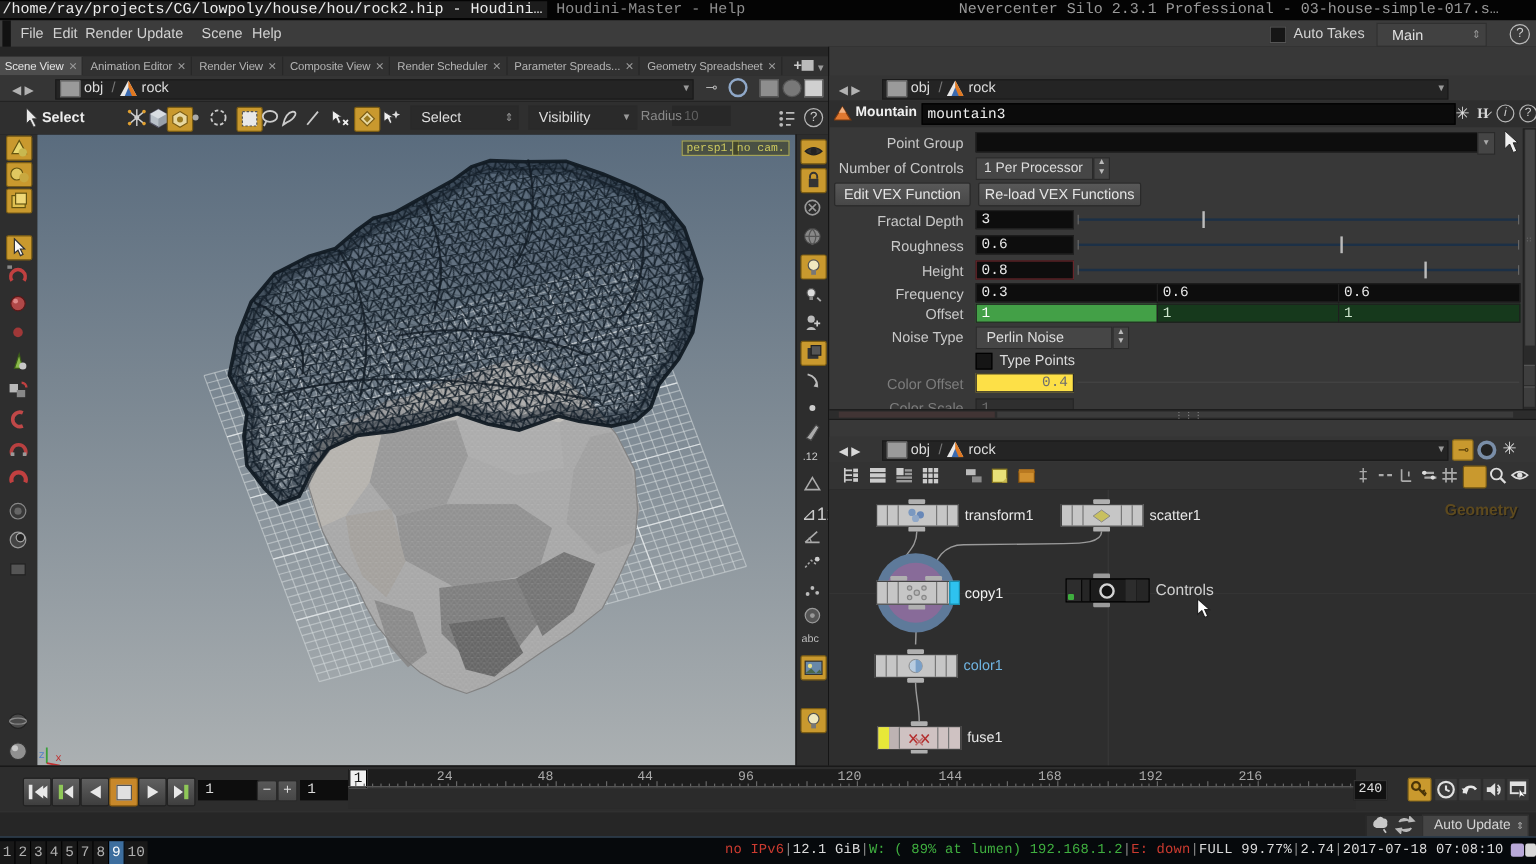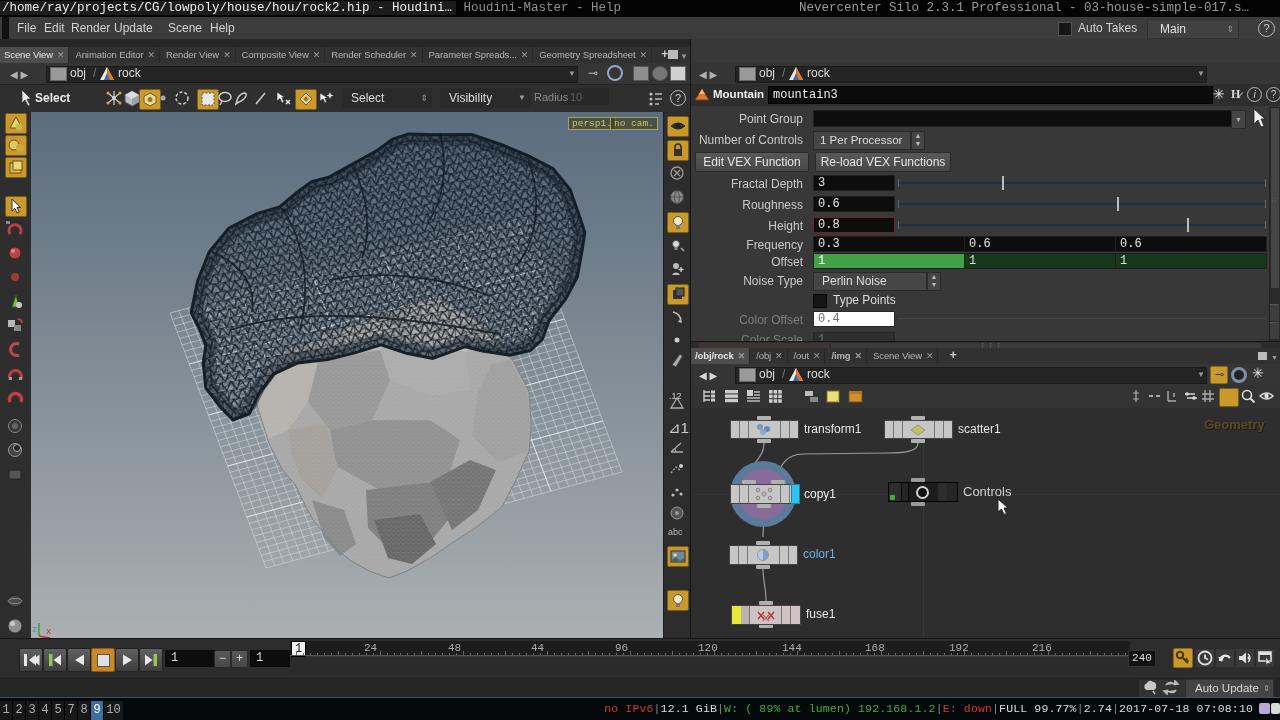--- a/index.html
+++ b/index.html
@@ -399,21 +399,21 @@
         <svg width="18" height="17" style="position:absolute;left:1px;top:1px;">
           <circle cx="9" cy="9" r="2.5" fill="#ccc"></circle>
         </svg>
       </div>
       <div class="abs" style="left:3px;top:238px;width:20px;height:19px;border-radius:2px;">
         <svg width="18" height="17" style="position:absolute;left:1px;top:1px;">
           <path d="M4,14 L12,3 l2.5,2 L8,16 Z" fill="#aaa" stroke="#444"></path>
         </svg>
       </div>
       <div class="abs" style="left:3px;top:260px;width:20px;height:19px;border-radius:2px;">
-        <span style="position:absolute;left:2px;top:19px;font-size:9px;color:#ccc;font-family:Liberation Sans;">.12</span>
+        <span style="position:absolute;left:2px;top:3px;font-size:9px;color:#ccc;font-family:Liberation Sans;">.12</span>
       </div>
       <div class="abs" style="left:3px;top:282px;width:20px;height:19px;border-radius:2px;">
         <svg width="18" height="17" style="position:absolute;left:1px;top:1px;">
           <path d="M3,13 L9,3 L15,13 Z" fill="none" stroke="#aaa" stroke-width="1.3"></path>
         </svg>
       </div>
       <div class="abs" style="left:3px;top:304px;width:20px;height:19px;border-radius:2px;">
         <span style="position:absolute;left:1px;top:3px;font-size:15px;color:#ccc;font-family:Liberation Sans;">⊿12</span>
       </div>
       <div class="abs" style="left:3px;top:326px;width:20px;height:19px;border-radius:2px;">
@@ -538,46 +538,40 @@
     <span class="abs inp" style="left:424px;top:147px;width:142px;height:14px;background:#16391c;color:#cfe8cf;">1</span>
 
     <span class="plabel" style="top:168px;">Noise Type</span>
     <span class="abs drop" style="left:122px;top:166px;width:112px;height:17px;line-height:17px;"><span style="margin-left:8px;">Perlin Noise</span></span>
     <span class="abs" style="left:236px;top:166px;width:12px;height:17px;background:#454545;border:1px solid #2a2a2a;color:#bbb;font-size:7px;text-align:center;line-height:8px;">▲<br>▼</span>
 
     <span class="abs" style="left:122px;top:188px;width:12px;height:12px;background:#151515;border:1px solid #000;"></span>
     <span class="abs" style="left:142px;top:187px;color:#dcdcdc;">Type Points</span>
 
     <span class="plabel" style="top:207px;color:#7d7d7d;">Color Offset</span>
-    <span class="abs mono" style="left:122px;top:205px;width:72px;height:14px;background:#ffffff;border:1px solid #272727;color:#6e6e6e;font-size:12px;line-height:14px;padding:0 4px;">0.4</span>
+    <span class="abs mono" style="left:122px;top:205px;width:72px;height:14px;background:#fde047;border:1px solid #272727;color:#6e6e6e;font-size:12px;line-height:14px;padding:0 4px;text-align:right;">0.4</span>
     <span class="abs" style="left:207px;top:212px;width:368px;height:1px;background:#454545;"></span>
 
     <span class="plabel" style="top:227px;color:#7d7d7d;">Color Scale</span>
     <span class="abs mono" style="left:122px;top:226px;width:72px;height:9px;background:#2f2f2f;border:1px solid #272727;color:#6e6e6e;font-size:12px;line-height:14px;padding:0 4px;overflow:hidden;">1</span>
   </div>
 
   <div class="abs" style="left:578px;top:68px;width:10px;height:234px;background:#2a2a2a;border:1px solid #222;">
     <div class="abs" style="left:1px;top:0px;width:8px;height:180px;background:#454545;"></div>
     <div class="abs" style="left:2px;top:88px;color:#888;font-size:6px;">∷</div>
     <div class="abs" style="left:0px;top:196px;width:9px;height:16px;background:#3e3e3e;border-top:1px solid #555;"></div>
     <div class="abs" style="left:0px;top:214px;width:9px;height:16px;background:#3e3e3e;border-top:1px solid #555;"></div>
   </div>
 
   <div class="abs" style="left:0;top:302px;width:590px;height:7px;background:#2c2c2c;border-top:1px solid #1a1a1a;border-bottom:1px solid #1a1a1a;">
     <div class="abs" style="left:8px;top:1px;width:130px;height:5px;background:#413434;"></div>
     <div class="abs" style="left:140px;top:1px;width:430px;height:5px;background:#3b3b3b;"></div>
     <div class="abs" style="left:288px;top:0px;color:#909090;font-size:7px;letter-spacing:1px;">⋮⋮⋮</div>
   </div>
 
-  <div class="abs" style="left:0;top:309px;width:590px;height:16px;background:#313131;">
-    <span class="tab active" style="font-weight:bold;">/obj/rock<span class="x">✕</span></span><span class="tab">/obj<span class="x">✕</span></span><span class="tab">/out<span class="x">✕</span></span><span class="tab" style="font-weight:bold;">/img<span class="x">✕</span></span><span class="tab">Scene View<span class="x">✕</span></span>
-    <span style="color:#ccc;font-weight:bold;margin-left:6px;">+</span>
-    <span class="abs" style="right:14px;top:4px;width:9px;height:8px;background:#bbb;"></span>
-    <span class="abs" style="right:3px;top:6px;color:#999;font-size:7px;">▼</span>
-  </div>
 
   <div class="abs" style="left:0;top:325px;width:590px;height:21px;background:#353535;border-bottom:1px solid #232323;">
     <span class="abs" style="left:8px;top:6px;color:#d8d8d8;font-size:10px;">◀ ▶</span>
     <span class="abs" style="left:44px;top:3px;width:470px;height:15px;background:#242424;border:1px solid #1b1b1b;"></span>
     <span class="abs" style="left:48px;top:4px;width:15px;height:12px;background:#9a9a9a;border:1px solid #666;"></span>
     <span class="abs" style="left:68px;top:3px;color:#dcdcdc;">obj</span>
     <span class="abs" style="left:91px;top:3px;color:#777;">/</span>
     <svg class="abs" style="left:98px;top:4px;" width="14" height="13">
           <polygon points="7,0 14,13 0,13" fill="#e8e8e8"></polygon>
           <polygon points="7,0 14,13 7,13" fill="#e07820"></polygon>

